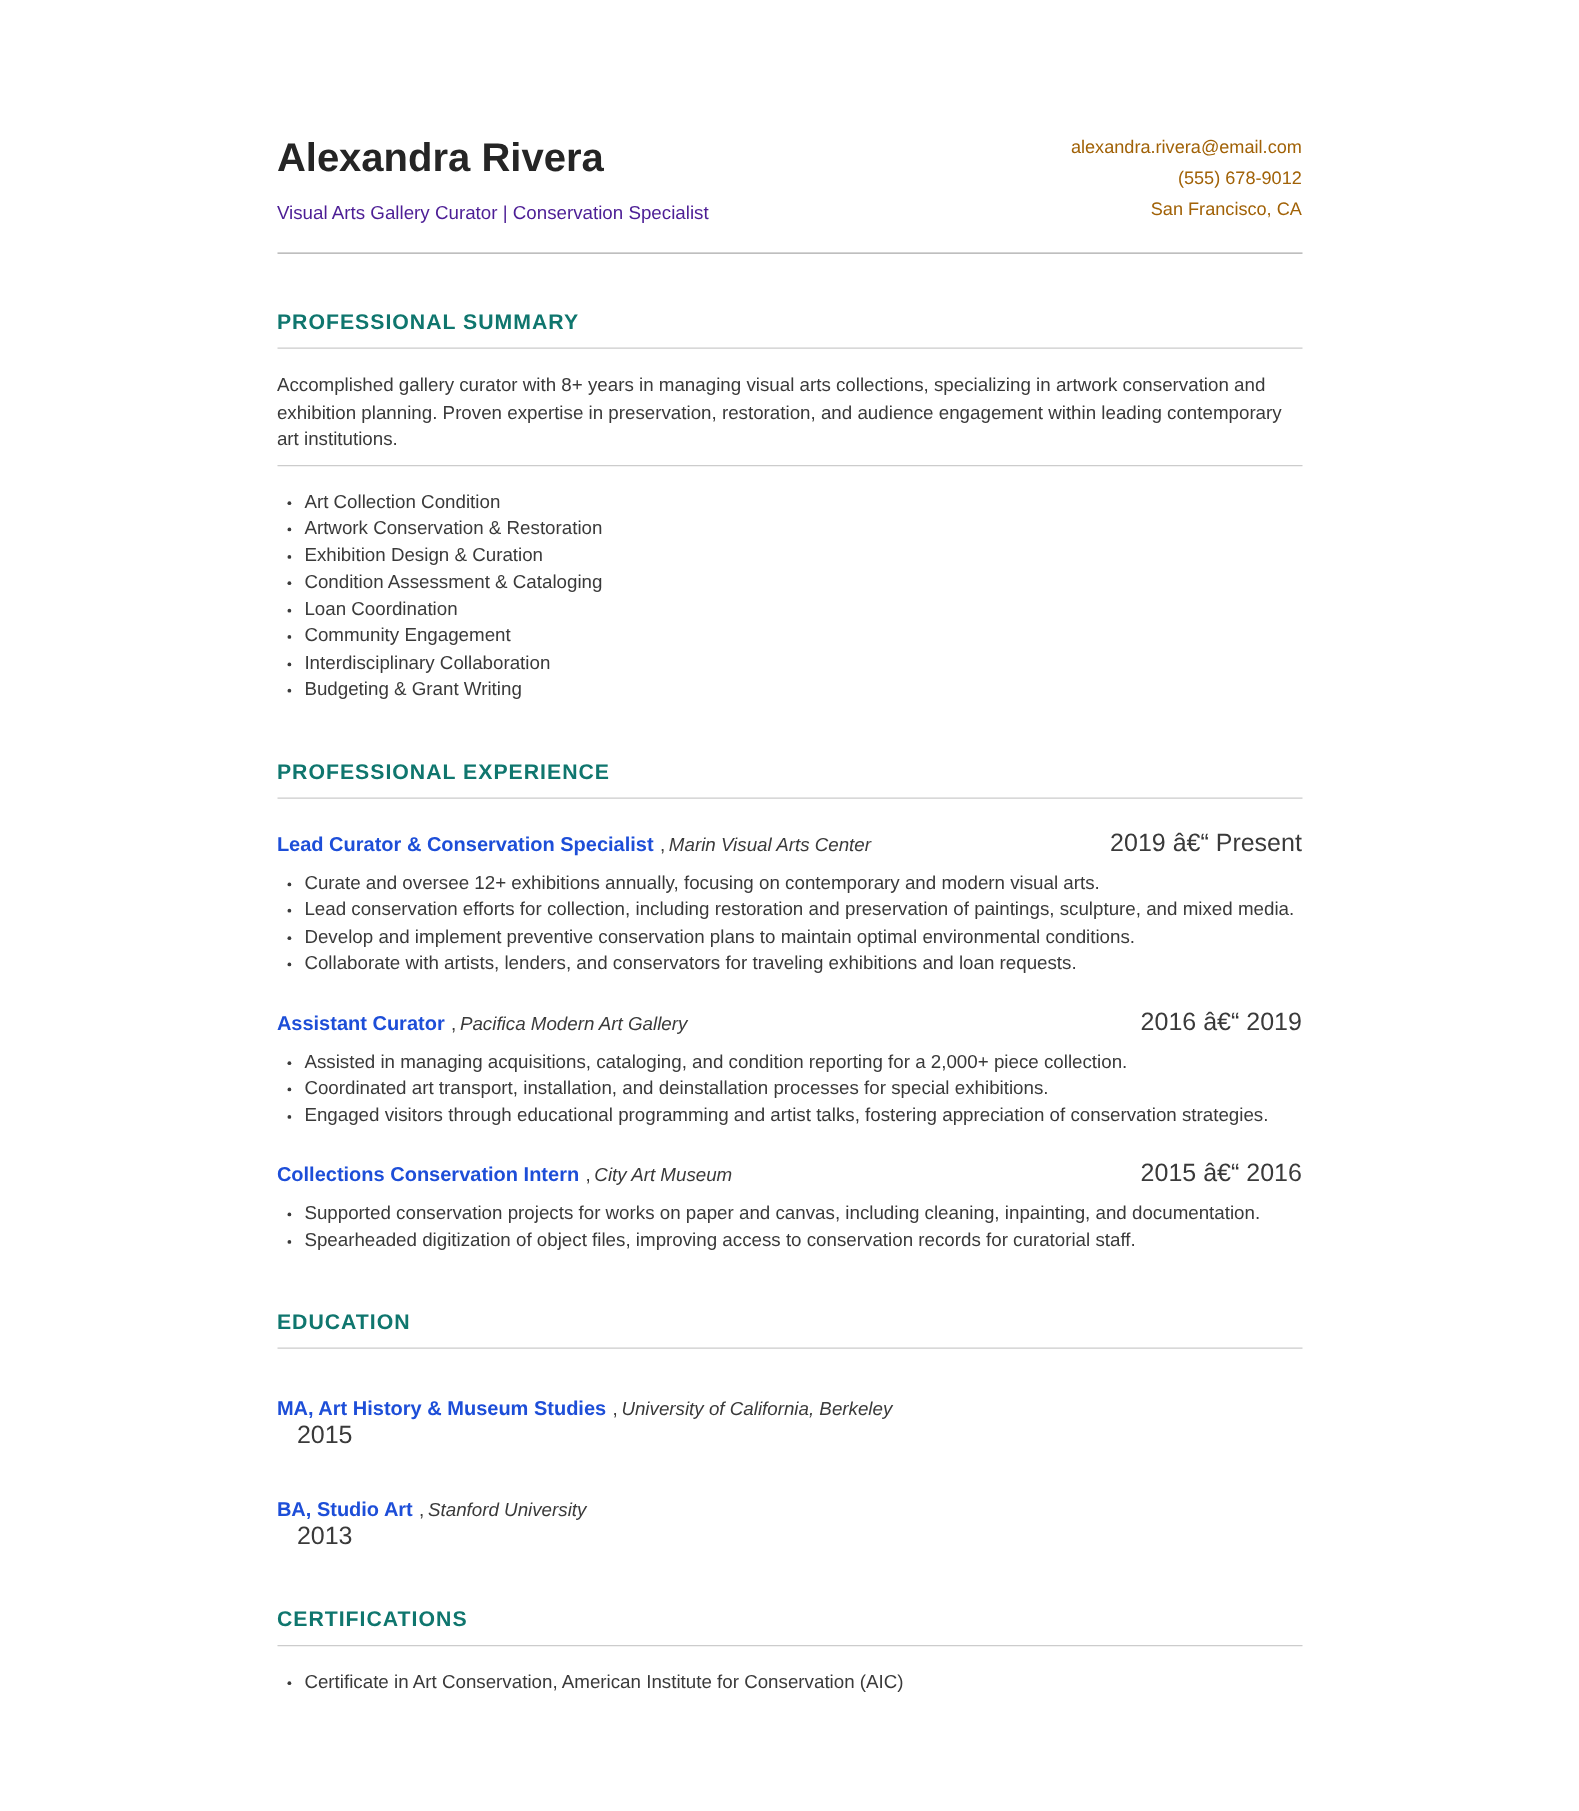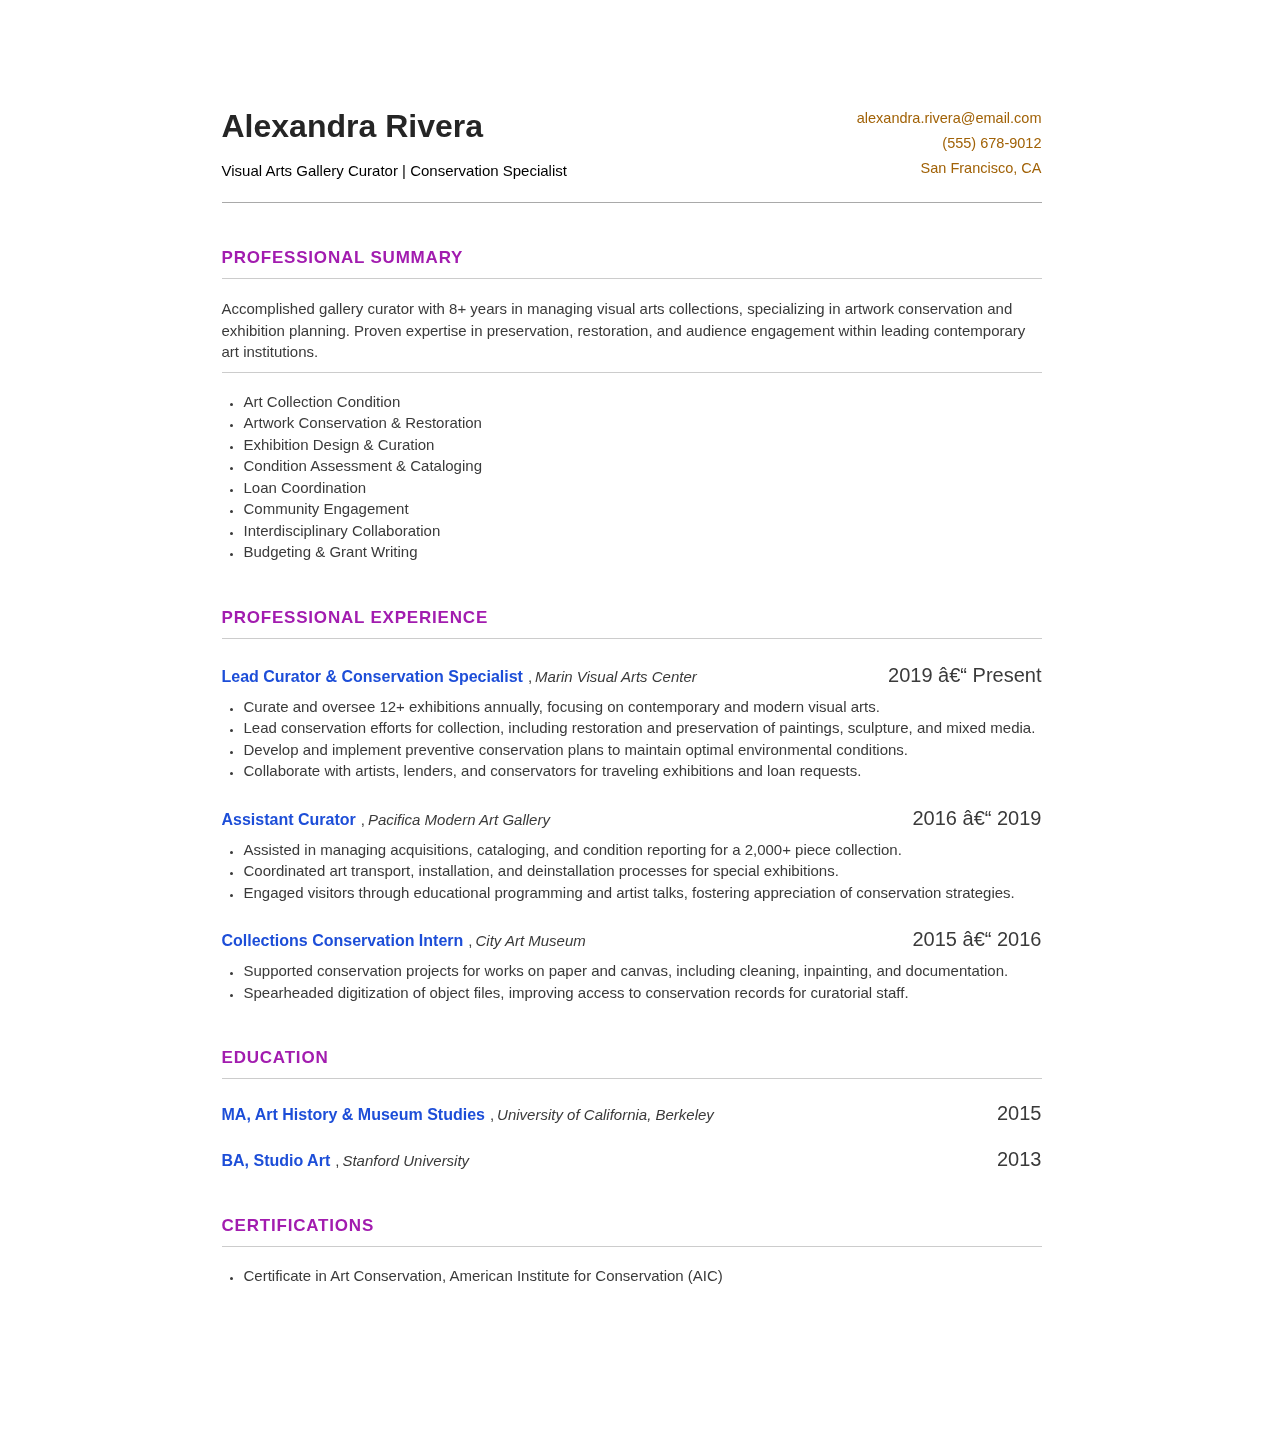--- a/index.html
+++ b/index.html
@@ -26,21 +26,21 @@
     margin: 0;
     font-size: 32px;
     line-height: 40px;
     font-weight: 700;
     color: #252525;
   }
   .subtitle {
     margin: 15px 0 0 0;
     font-size: 15px;
     line-height: 20px;
-    color: #000000;
+    color: #4c1d95;
   }
   .contact {
     text-align: right;
     font-size: 14.5px;
     line-height: 25px;
     padding-top: 2px;
     color: #a16207;
   }
   .rule {
     border: none;
@@ -53,21 +53,21 @@
     margin-top: 21px;
   }
 
   
   .section-heading {
     margin: 44px 0 0 0;
     font-size: 17px;
     line-height: 22px;
     font-weight: 700;
     letter-spacing: 0.8px;
-    color: #a21caf;
+    color: #0f766e;
   }
   .summary-text {
     margin: 19px 0 0 0;
     font-size: 15px;
     line-height: 21.5px;
   }
   ul.bullets {
     margin: 18px 0 0 0;
     padding: 0 0 0 21px;
   }
@@ -101,21 +101,21 @@
     font-size: 15px;
   }
   .job-dates, .edu-year {
     font-size: 20px;
     white-space: nowrap;
     padding-left: 16px;
   }
   .job ul.bullets { margin-top: 9px; }
 
   
-  .edu-row { margin-top: 23px; }
+  .edu-row { margin-top: 40px; flex-direction: column; }
 </style>
 </head>
 <body>
 
 <div class="page">
 
   <header class="header">
     <div>
       <h1 class="name">Alexandra Rivera</h1>
       <p class="subtitle">Visual Arts Gallery Curator | Conservation Specialist</p>

